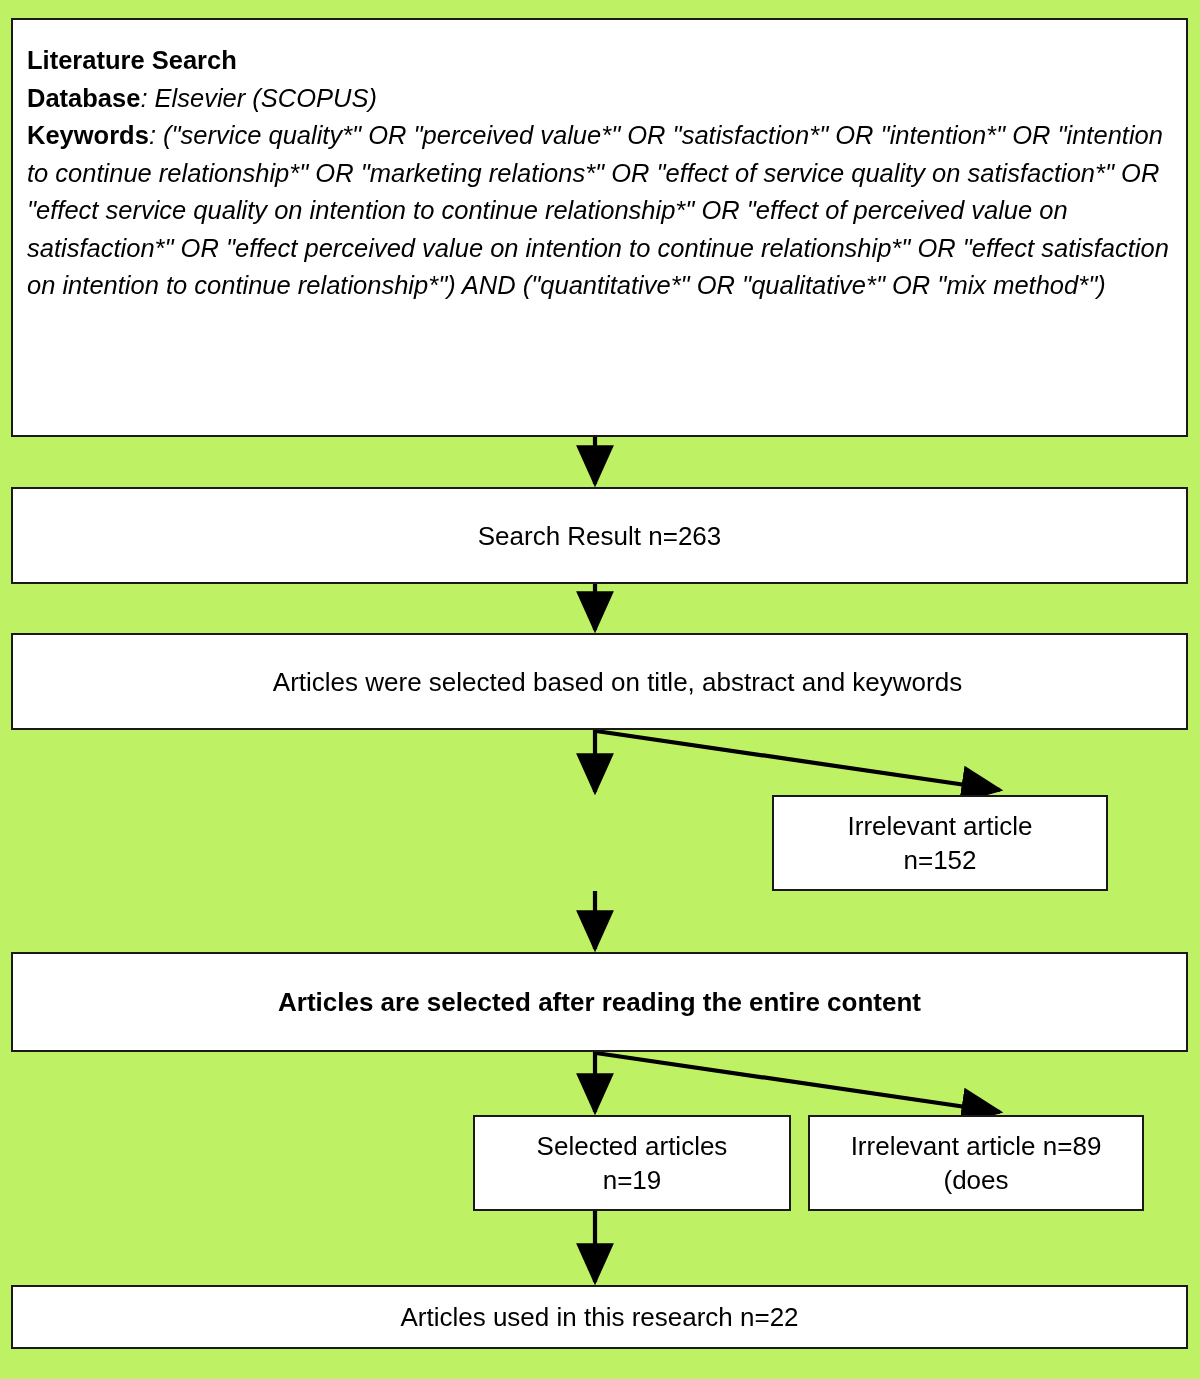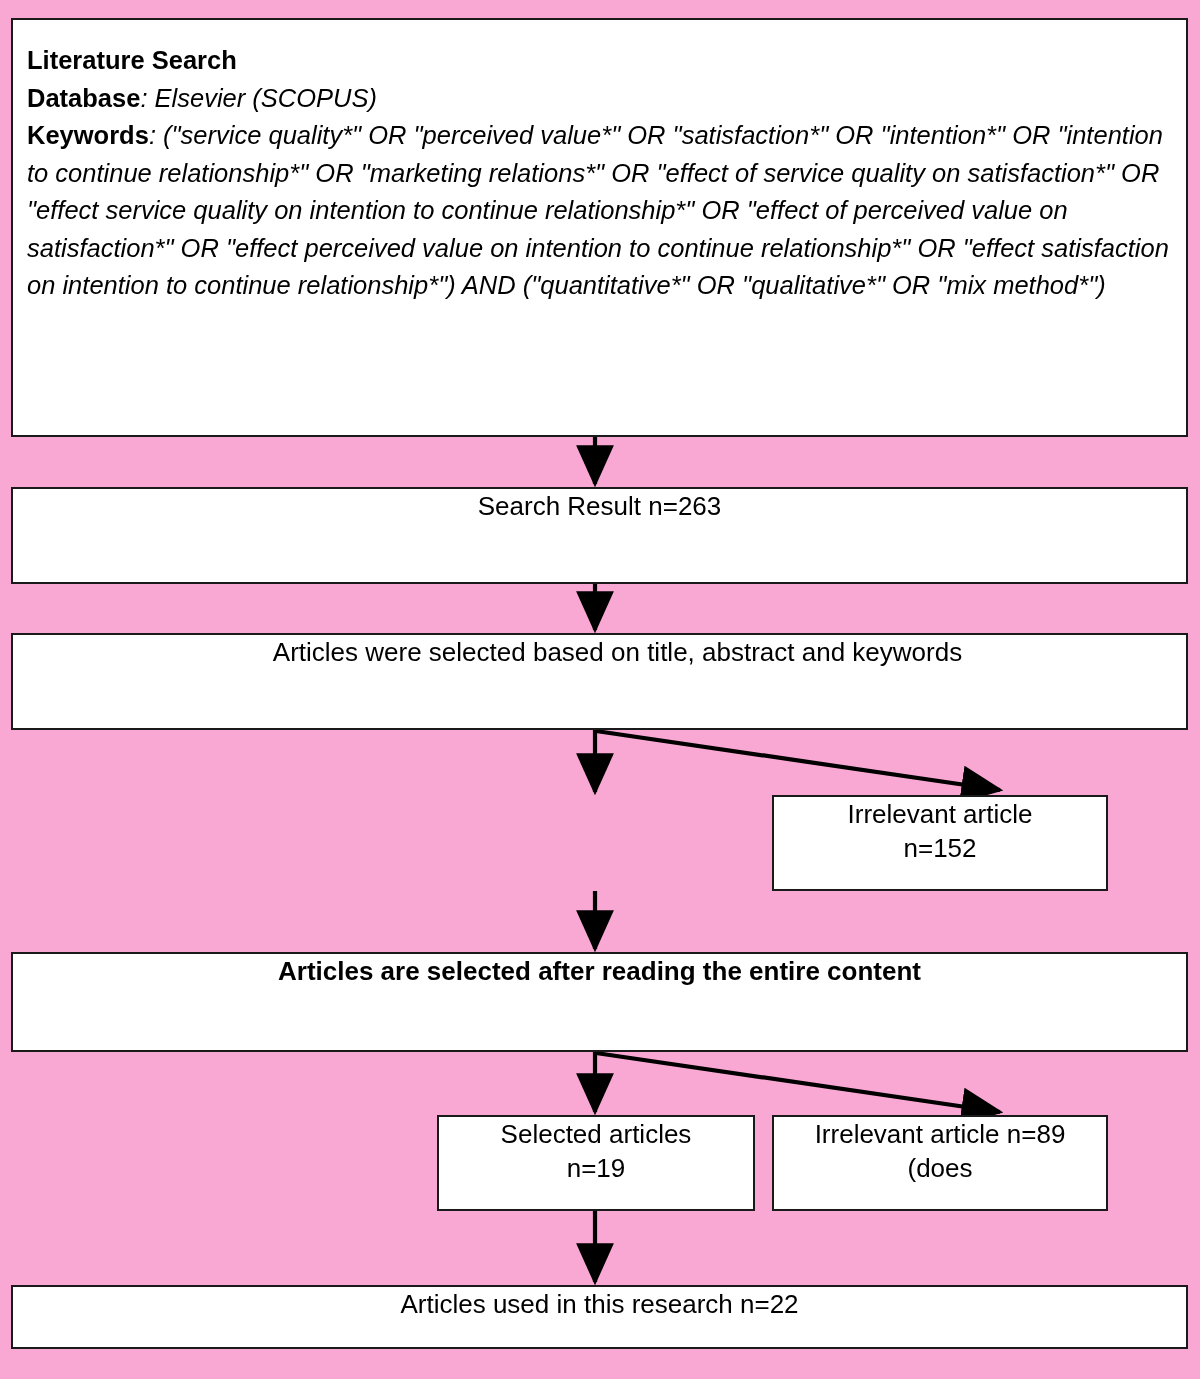--- a/index.html
+++ b/index.html
@@ -8,29 +8,30 @@
     background: #ffffff;
   }
   body {
     font-family: "Liberation Sans", sans-serif;
     color: #000000;
   }
   #flowchart {
     position: relative;
     width: 1200px;
     height: 1379px;
-    background: #f9a8d4;
+    background: #bef264;
     overflow: hidden;
   }
   .box {
     position: absolute;
     box-sizing: border-box;
     border: 2px solid #1a1a1a;
     background: #ffffff;
     display: flex;
+    align-items: center;
     justify-content: center;
     text-align: center;
   }
   .box-search {
     left: 11px;
     top: 18px;
     width: 1177px;
     height: 419px;
     align-items: flex-start;
     justify-content: flex-start;
@@ -65,21 +66,21 @@
 
   .box-left {
     left: 437px;
     width: 318px;
   }
   .box-right {
     left: 772px;
     width: 336px;
   }
   .row-1 { top: 795px;  height: 96px; }
-  .row-2 { top: 1115px; height: 96px; }
+  .row-2 { top: 1115px; height: 96px; margin-left: 36px; }
 
   .box-label {
     font-size: 26px;
     line-height: 34px;
     color: #000;
     padding: 0 10px;
   }
 
   svg.connectors {
     position: absolute;

